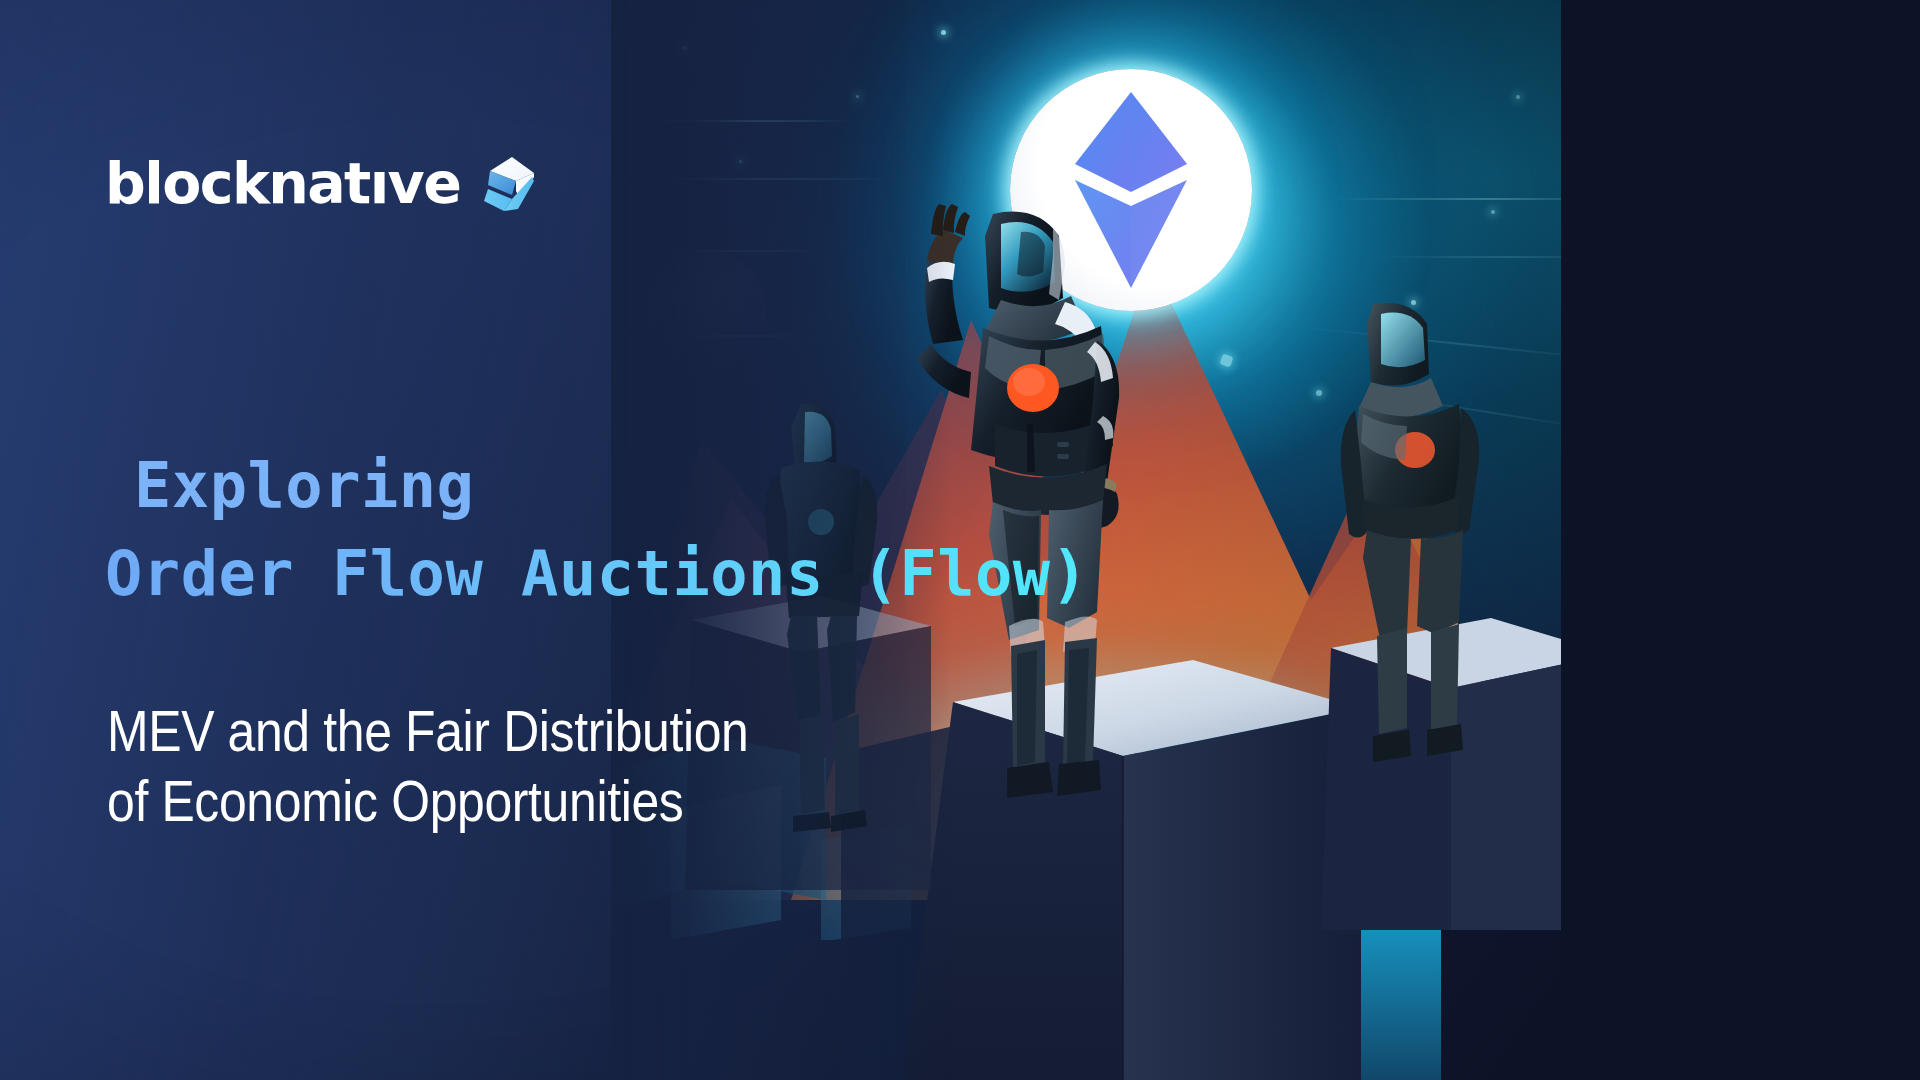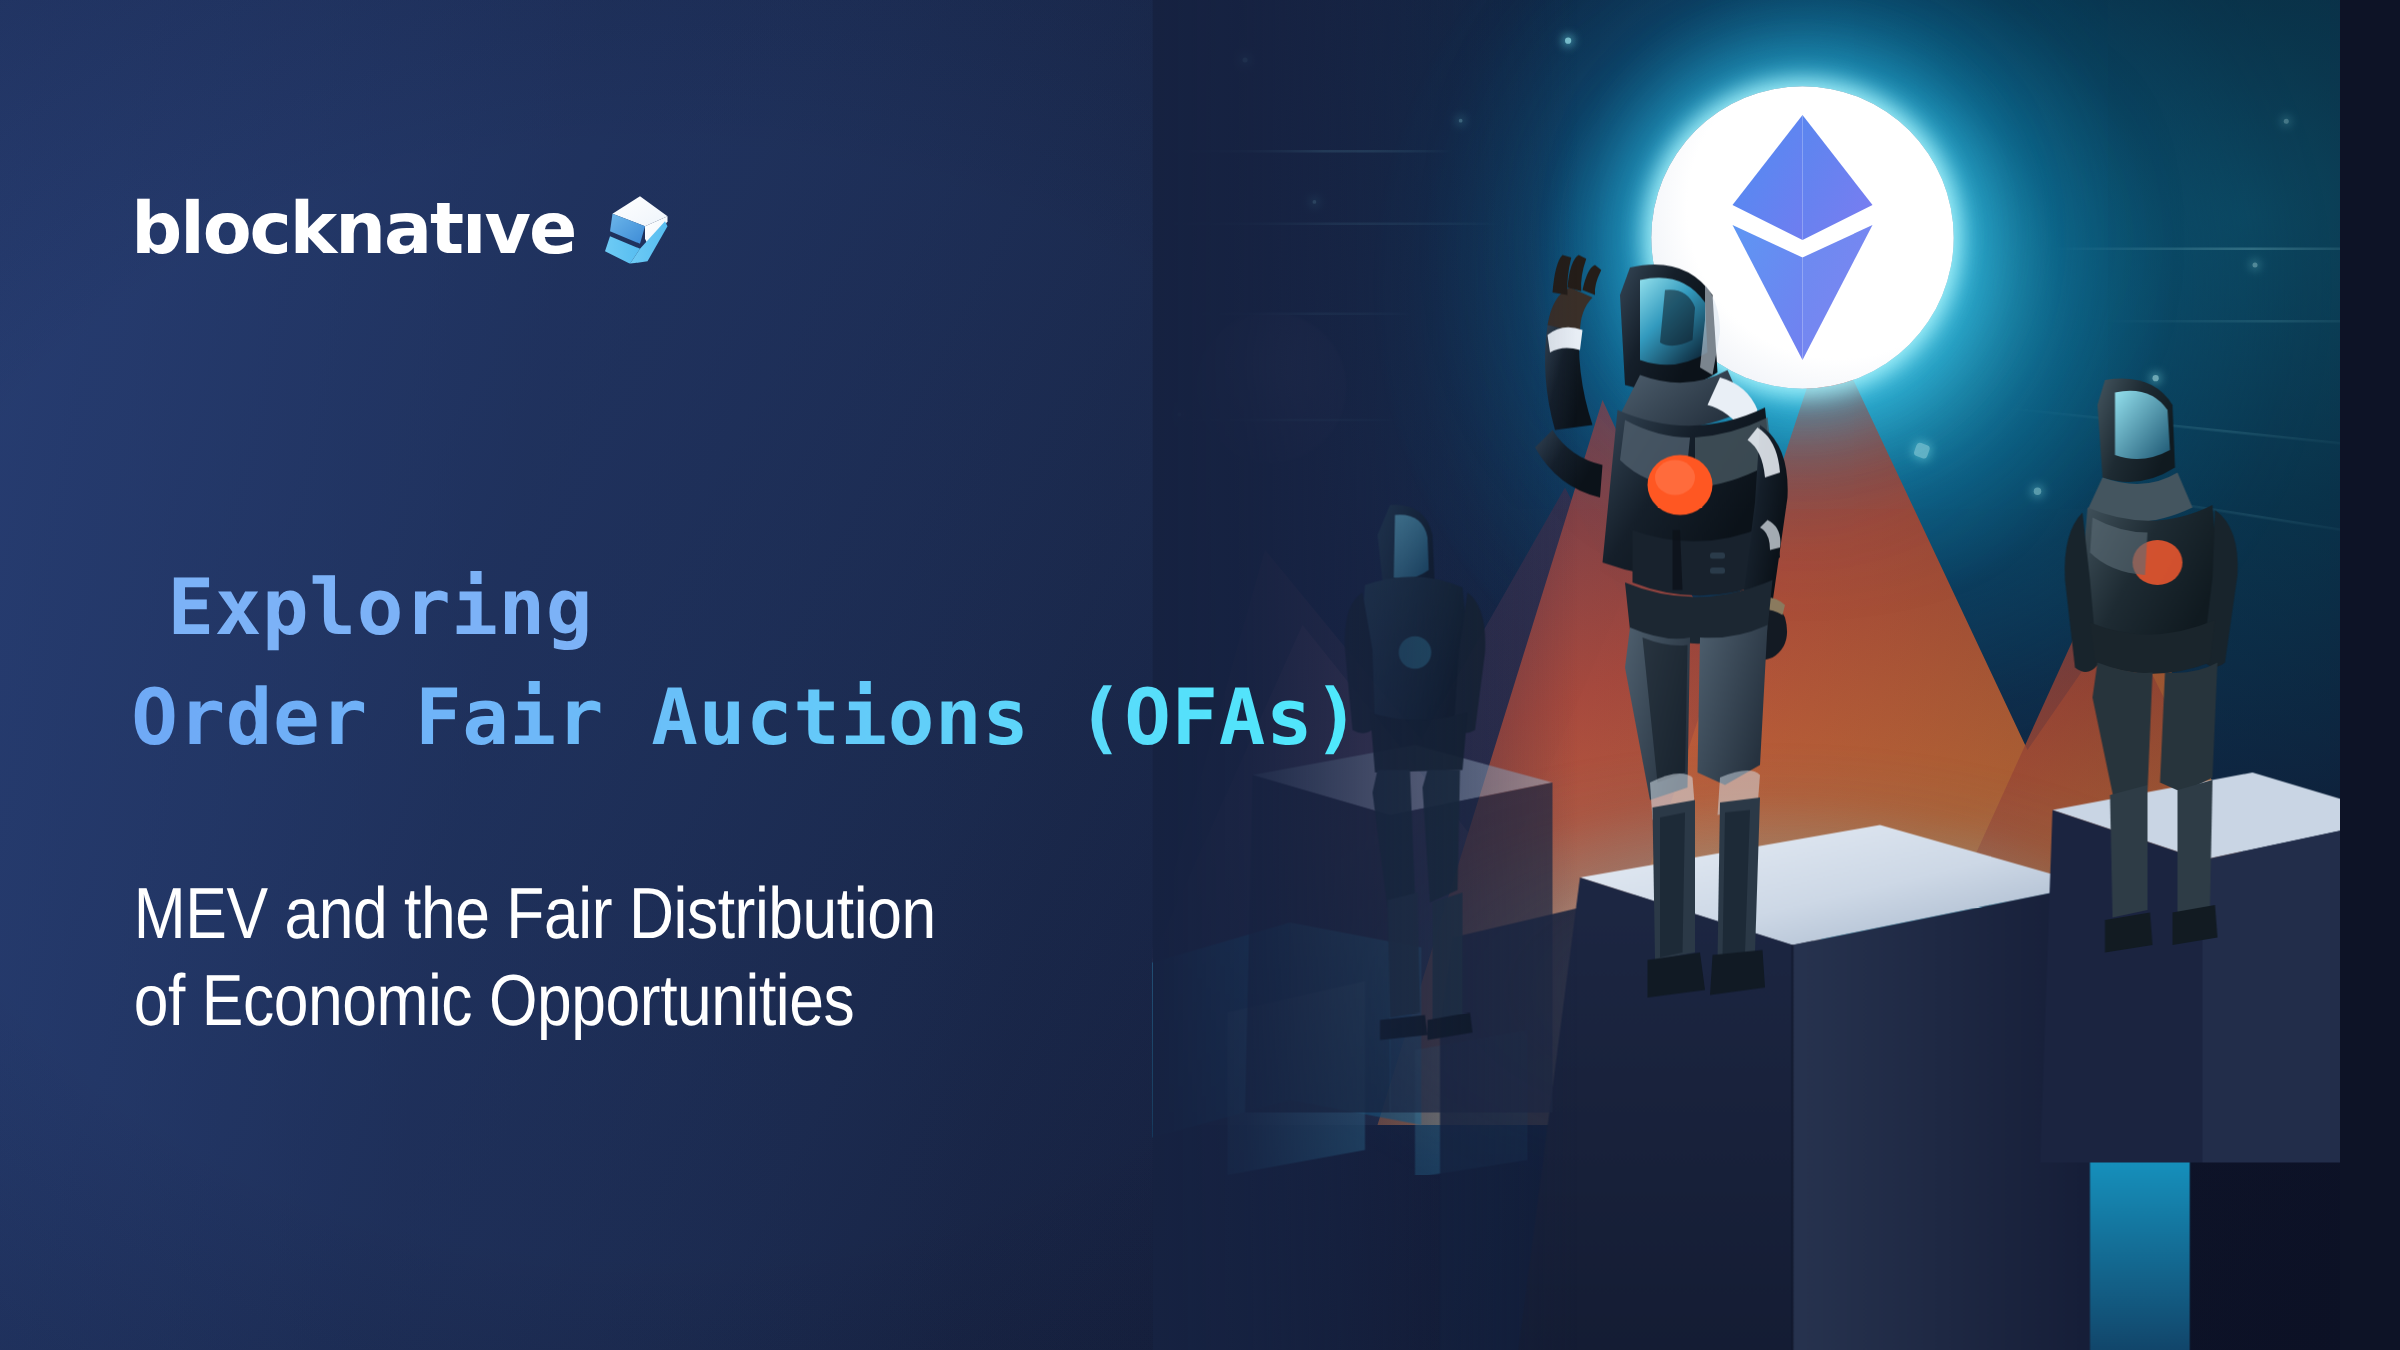--- a/index.html
+++ b/index.html
@@ -5,21 +5,21 @@
 <style>
   html, body {
     margin: 0;
     padding: 0;
     background: #0d1326;
   }
   * { box-sizing: border-box; }
 
   .canvas {
     position: relative;
-    width: 1872px;
+    width: 1561px;
     height: 1080px;
     overflow: hidden;
     font-family: "Liberation Sans", sans-serif;
     background: #7f1d1d;
     isolation: isolate;
   }
 
   
   .bg-base {
     position: absolute; inset: 0;
@@ -524,21 +524,21 @@
 
         <path d="M8 16 L34 26 L30 40 L6 30 Z" fill="url(#lmLeft)"></path>
 
         <path d="M6 34 L30 44 L22 56 L2 46 Z" fill="url(#lmBot)"></path>
         <path d="M30 44 L50 22 L52 26 L36 54 L22 56 Z" fill="url(#lmBot)"></path>
       </svg>
     </div>
 
     <h1 class="headline">
       <span class="l1">Exploring</span>
-      <span class="l2">Order Fair Auctions (OFAs)</span>
+      <span class="l2">Order Flow Auctions (Flow)</span>
     </h1>
 
     <h2 class="subhead">
       <span>MEV and the Fair Distribution</span>
       <span>of Economic Opportunities</span>
     </h2>
 
   </div>
 </div>
 

